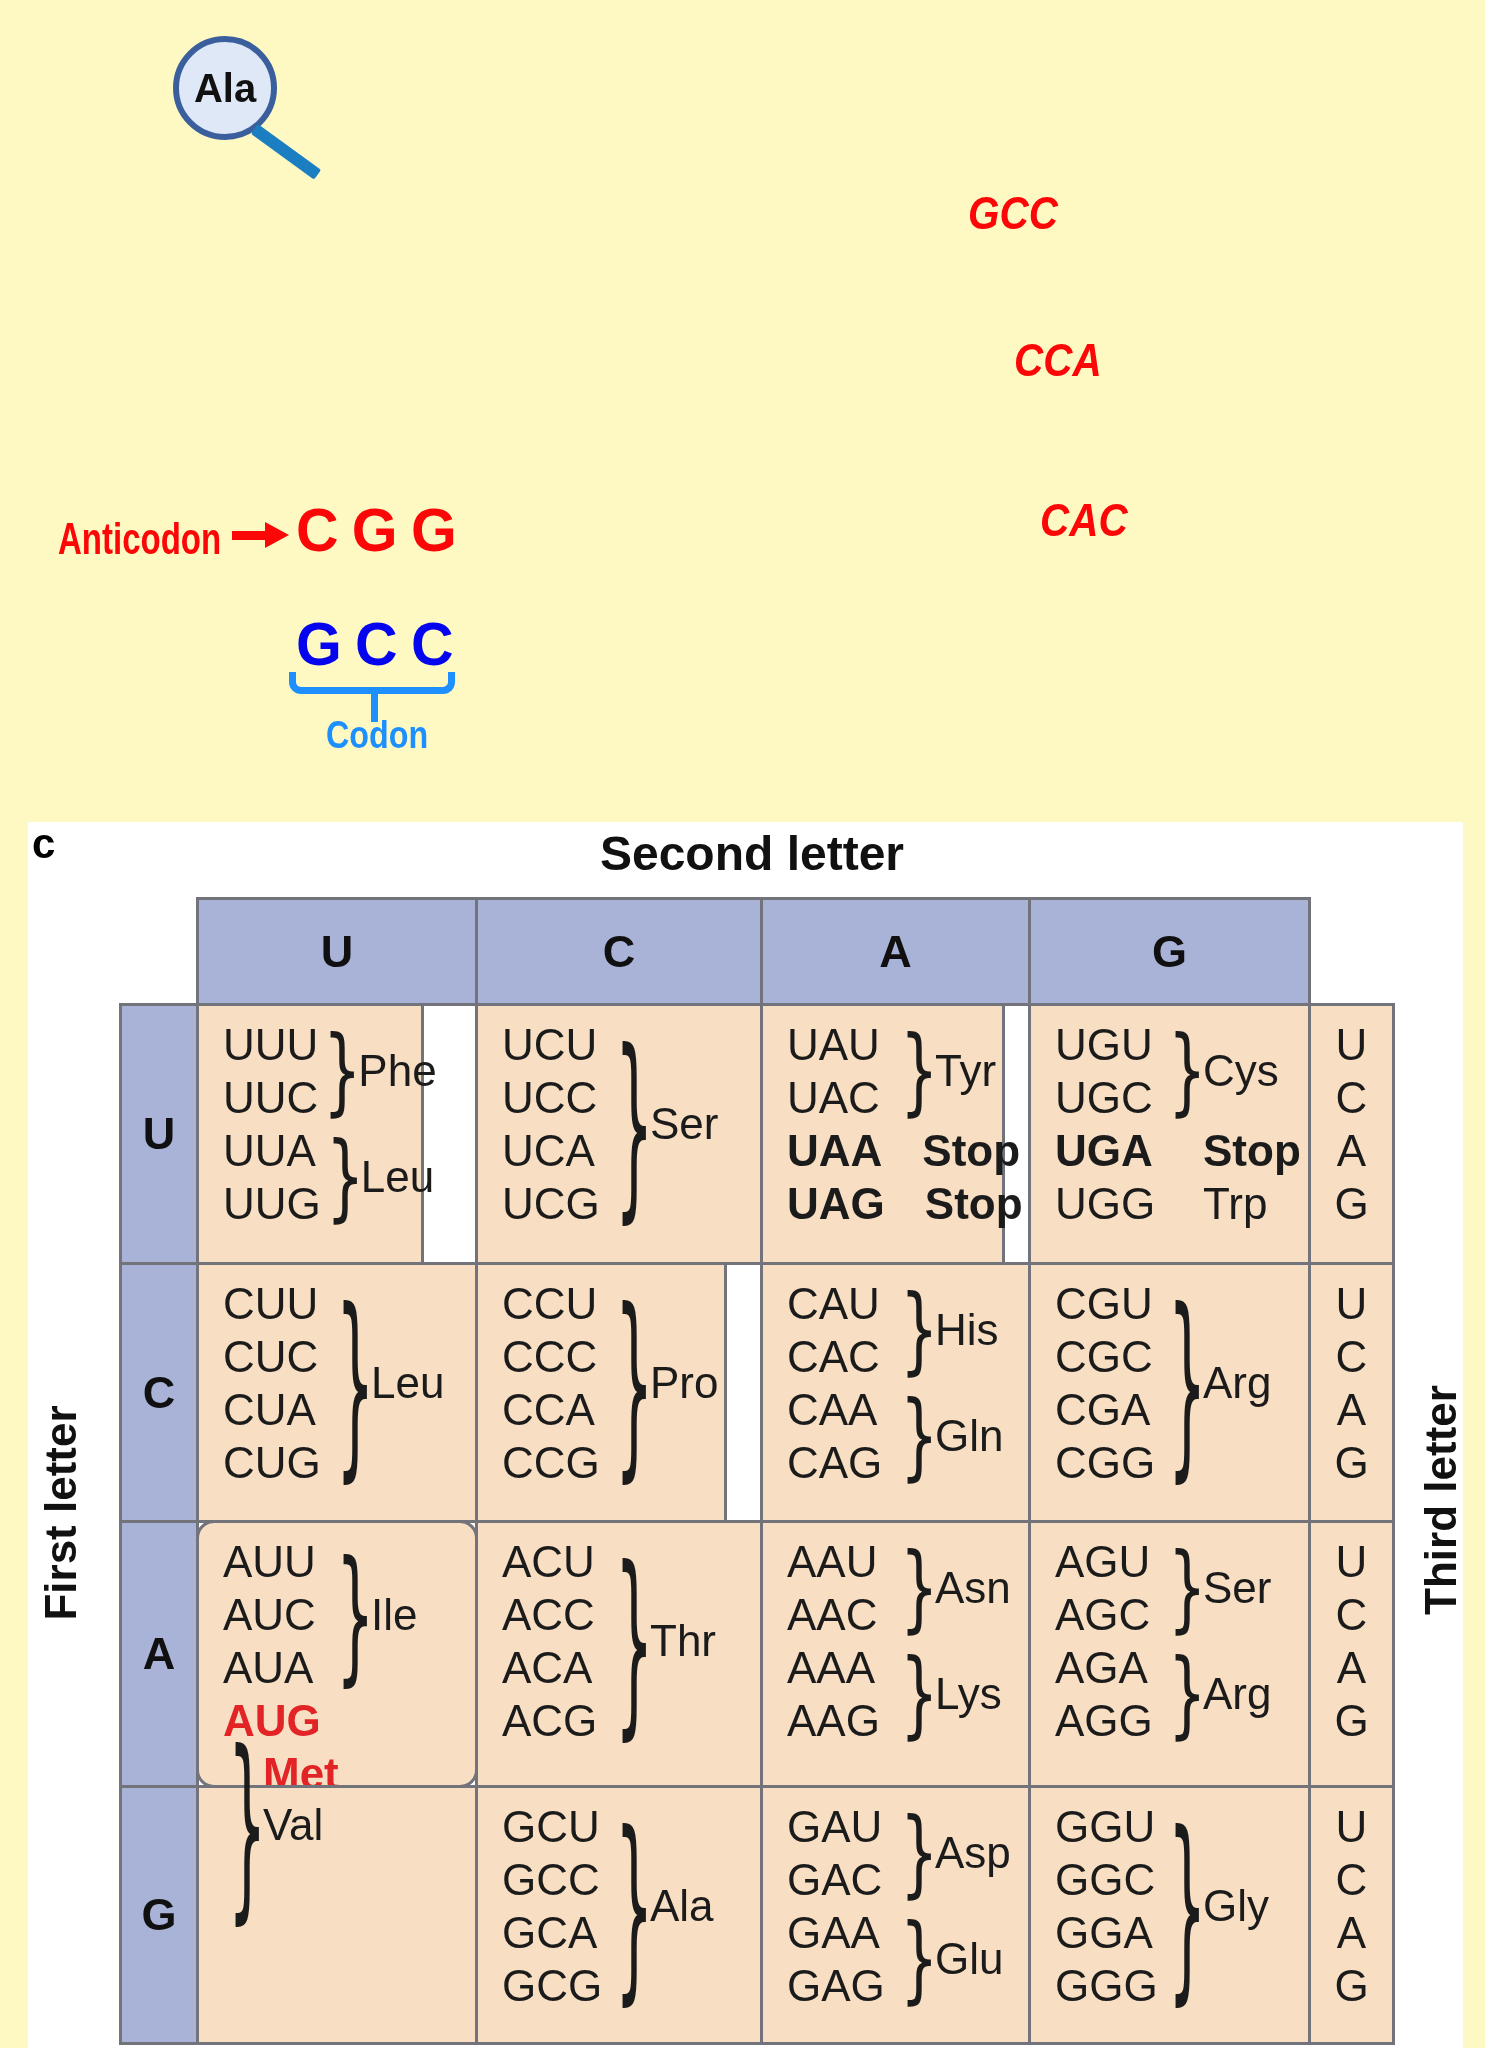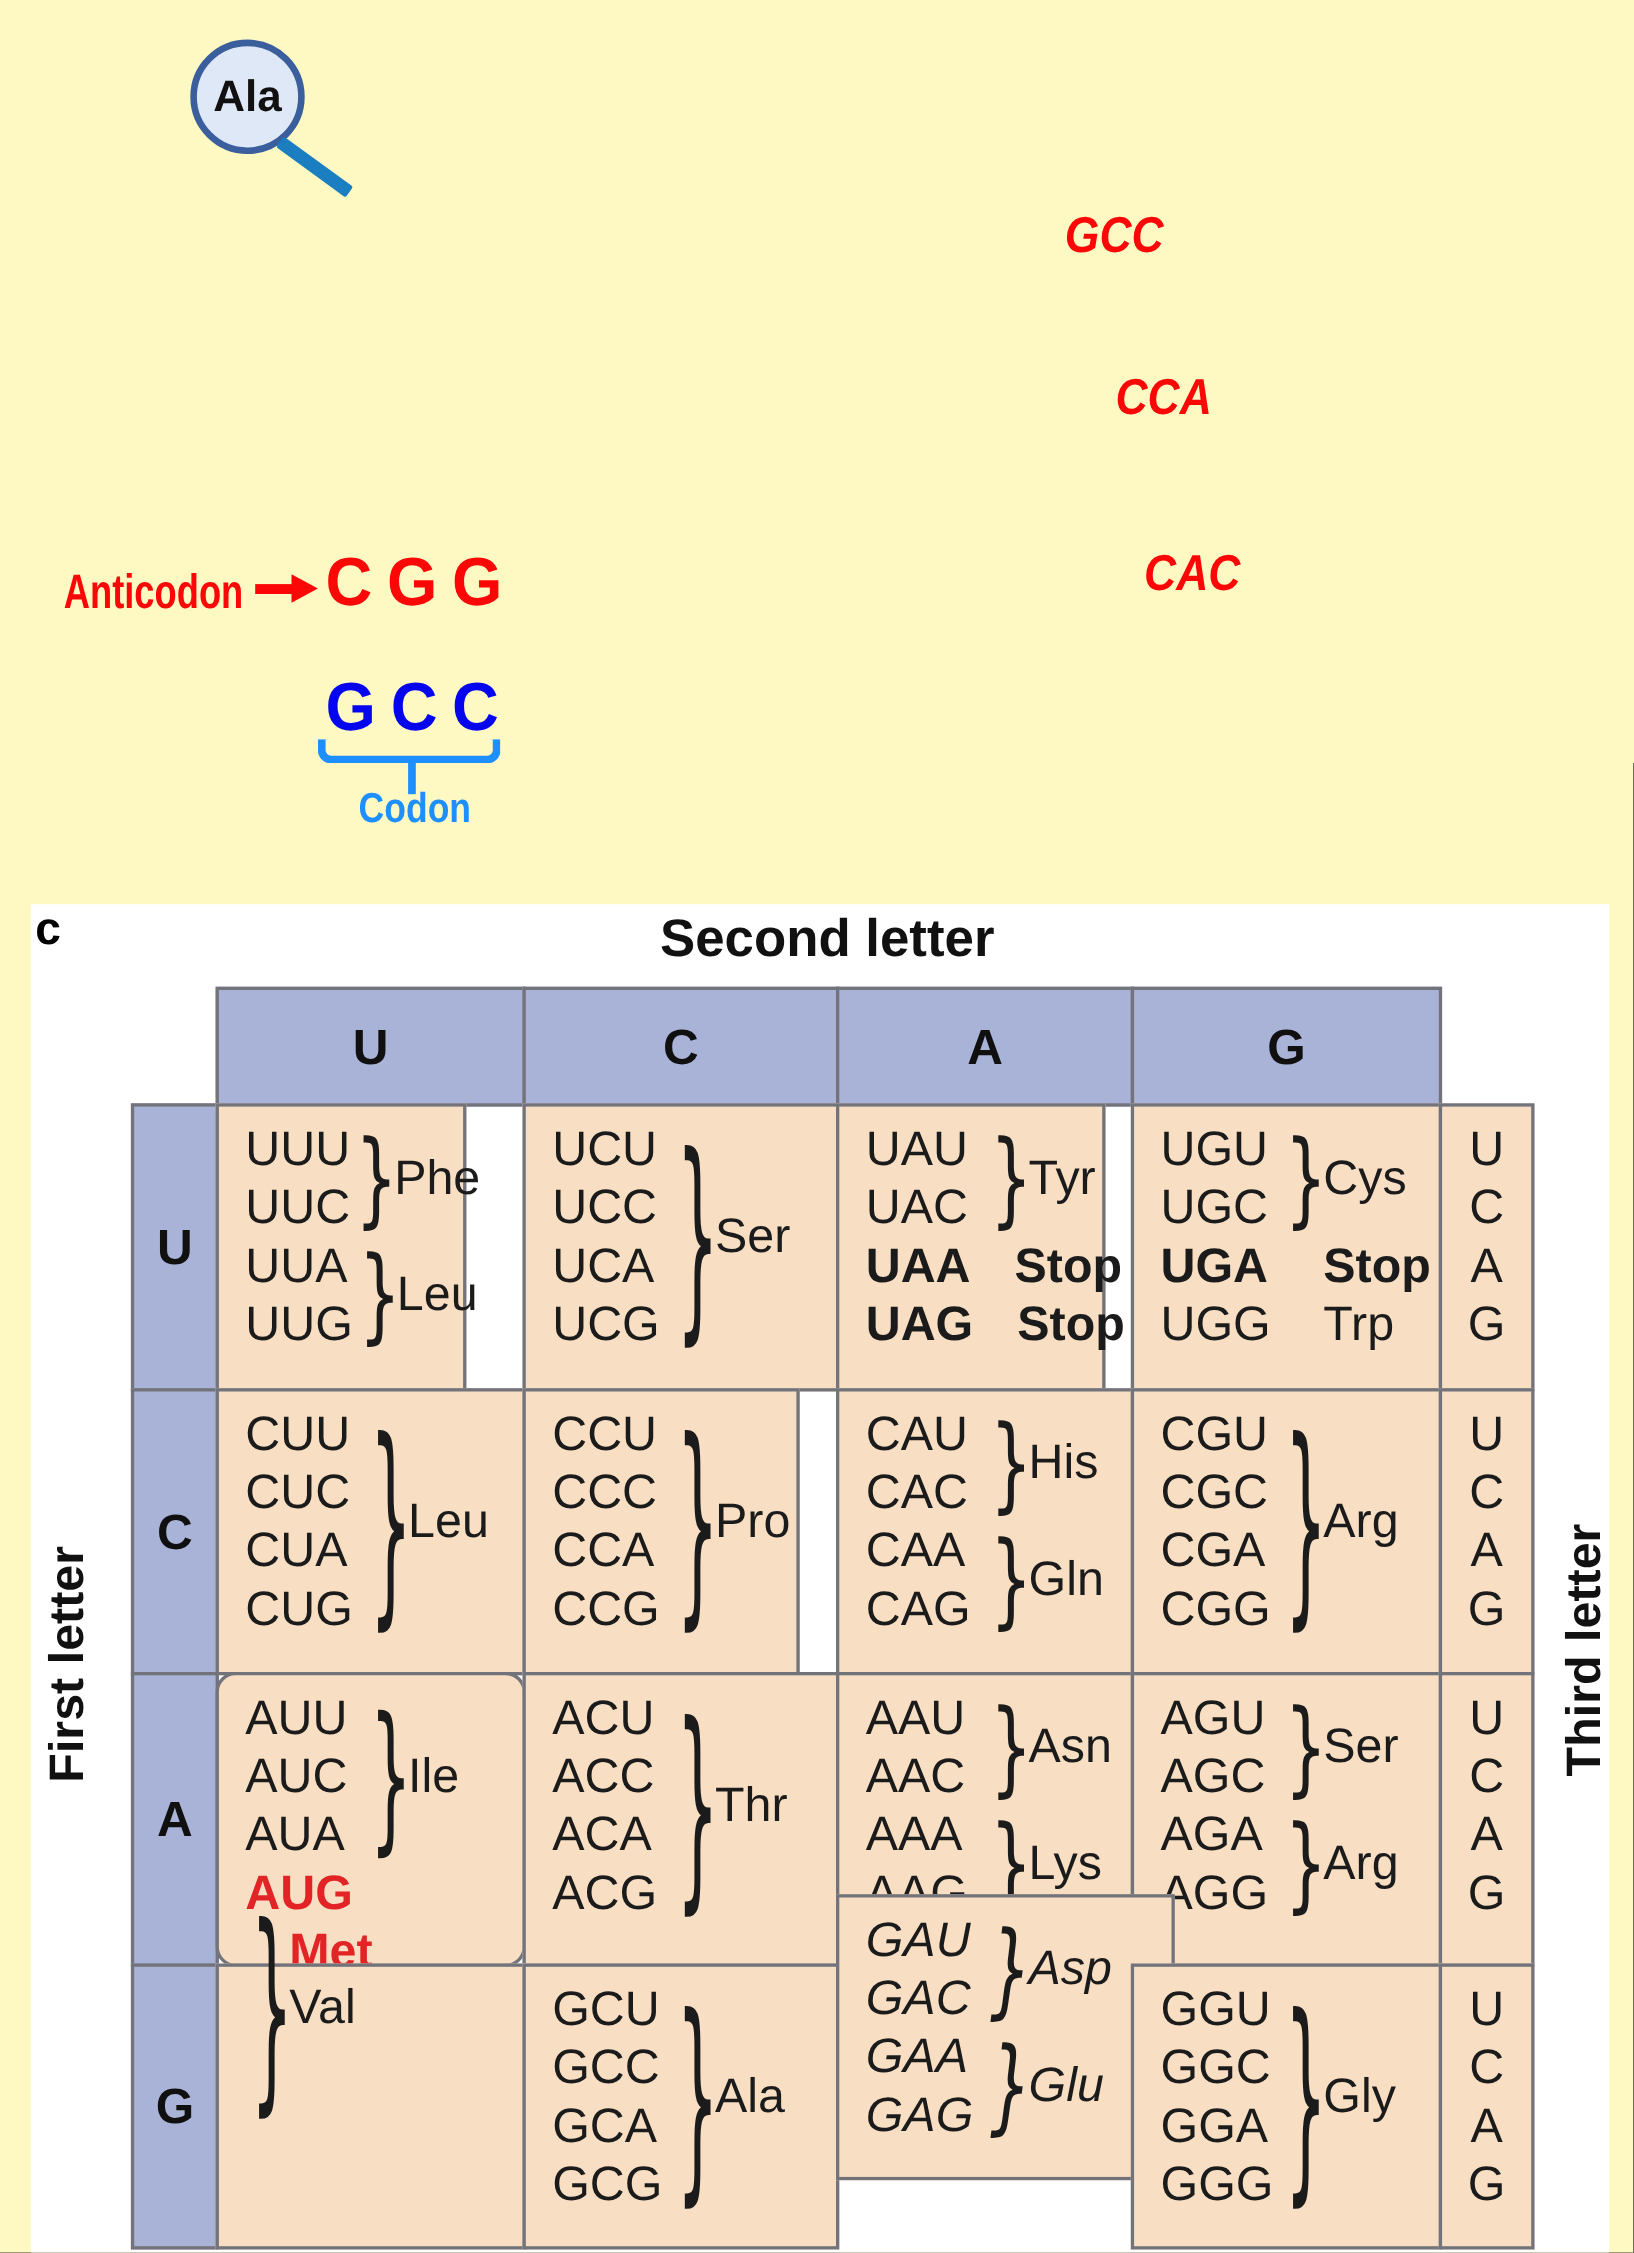--- a/index.html
+++ b/index.html
@@ -324,21 +324,21 @@
           <div class="codcol">
             <div class="codon">GCU</div>
             <div class="codon">GCC</div>
             <div class="codon">GCA</div>
             <div class="codon">GCG</div>
           </div>
           <div class="brace b4">}</div>
           <div class="amino">Ala</div>
         </div>
       </div>
-      <div class="tcell body-cell" style="left: 760px; top: 1722px; width: 308px; height: 260px; font-style: italic;">
+      <div class="tcell body-cell" style="left: 760px; top: 1785px; width: 308px; height: 260px;">
         <div class="bgroup">
           <div class="codcol">
             <div class="codon">GAU</div>
             <div class="codon">GAC</div>
           </div>
           <div class="brace b2">}</div>
           <div class="amino">Asp</div>
         </div>
         <div class="bgroup">
           <div class="codcol">

